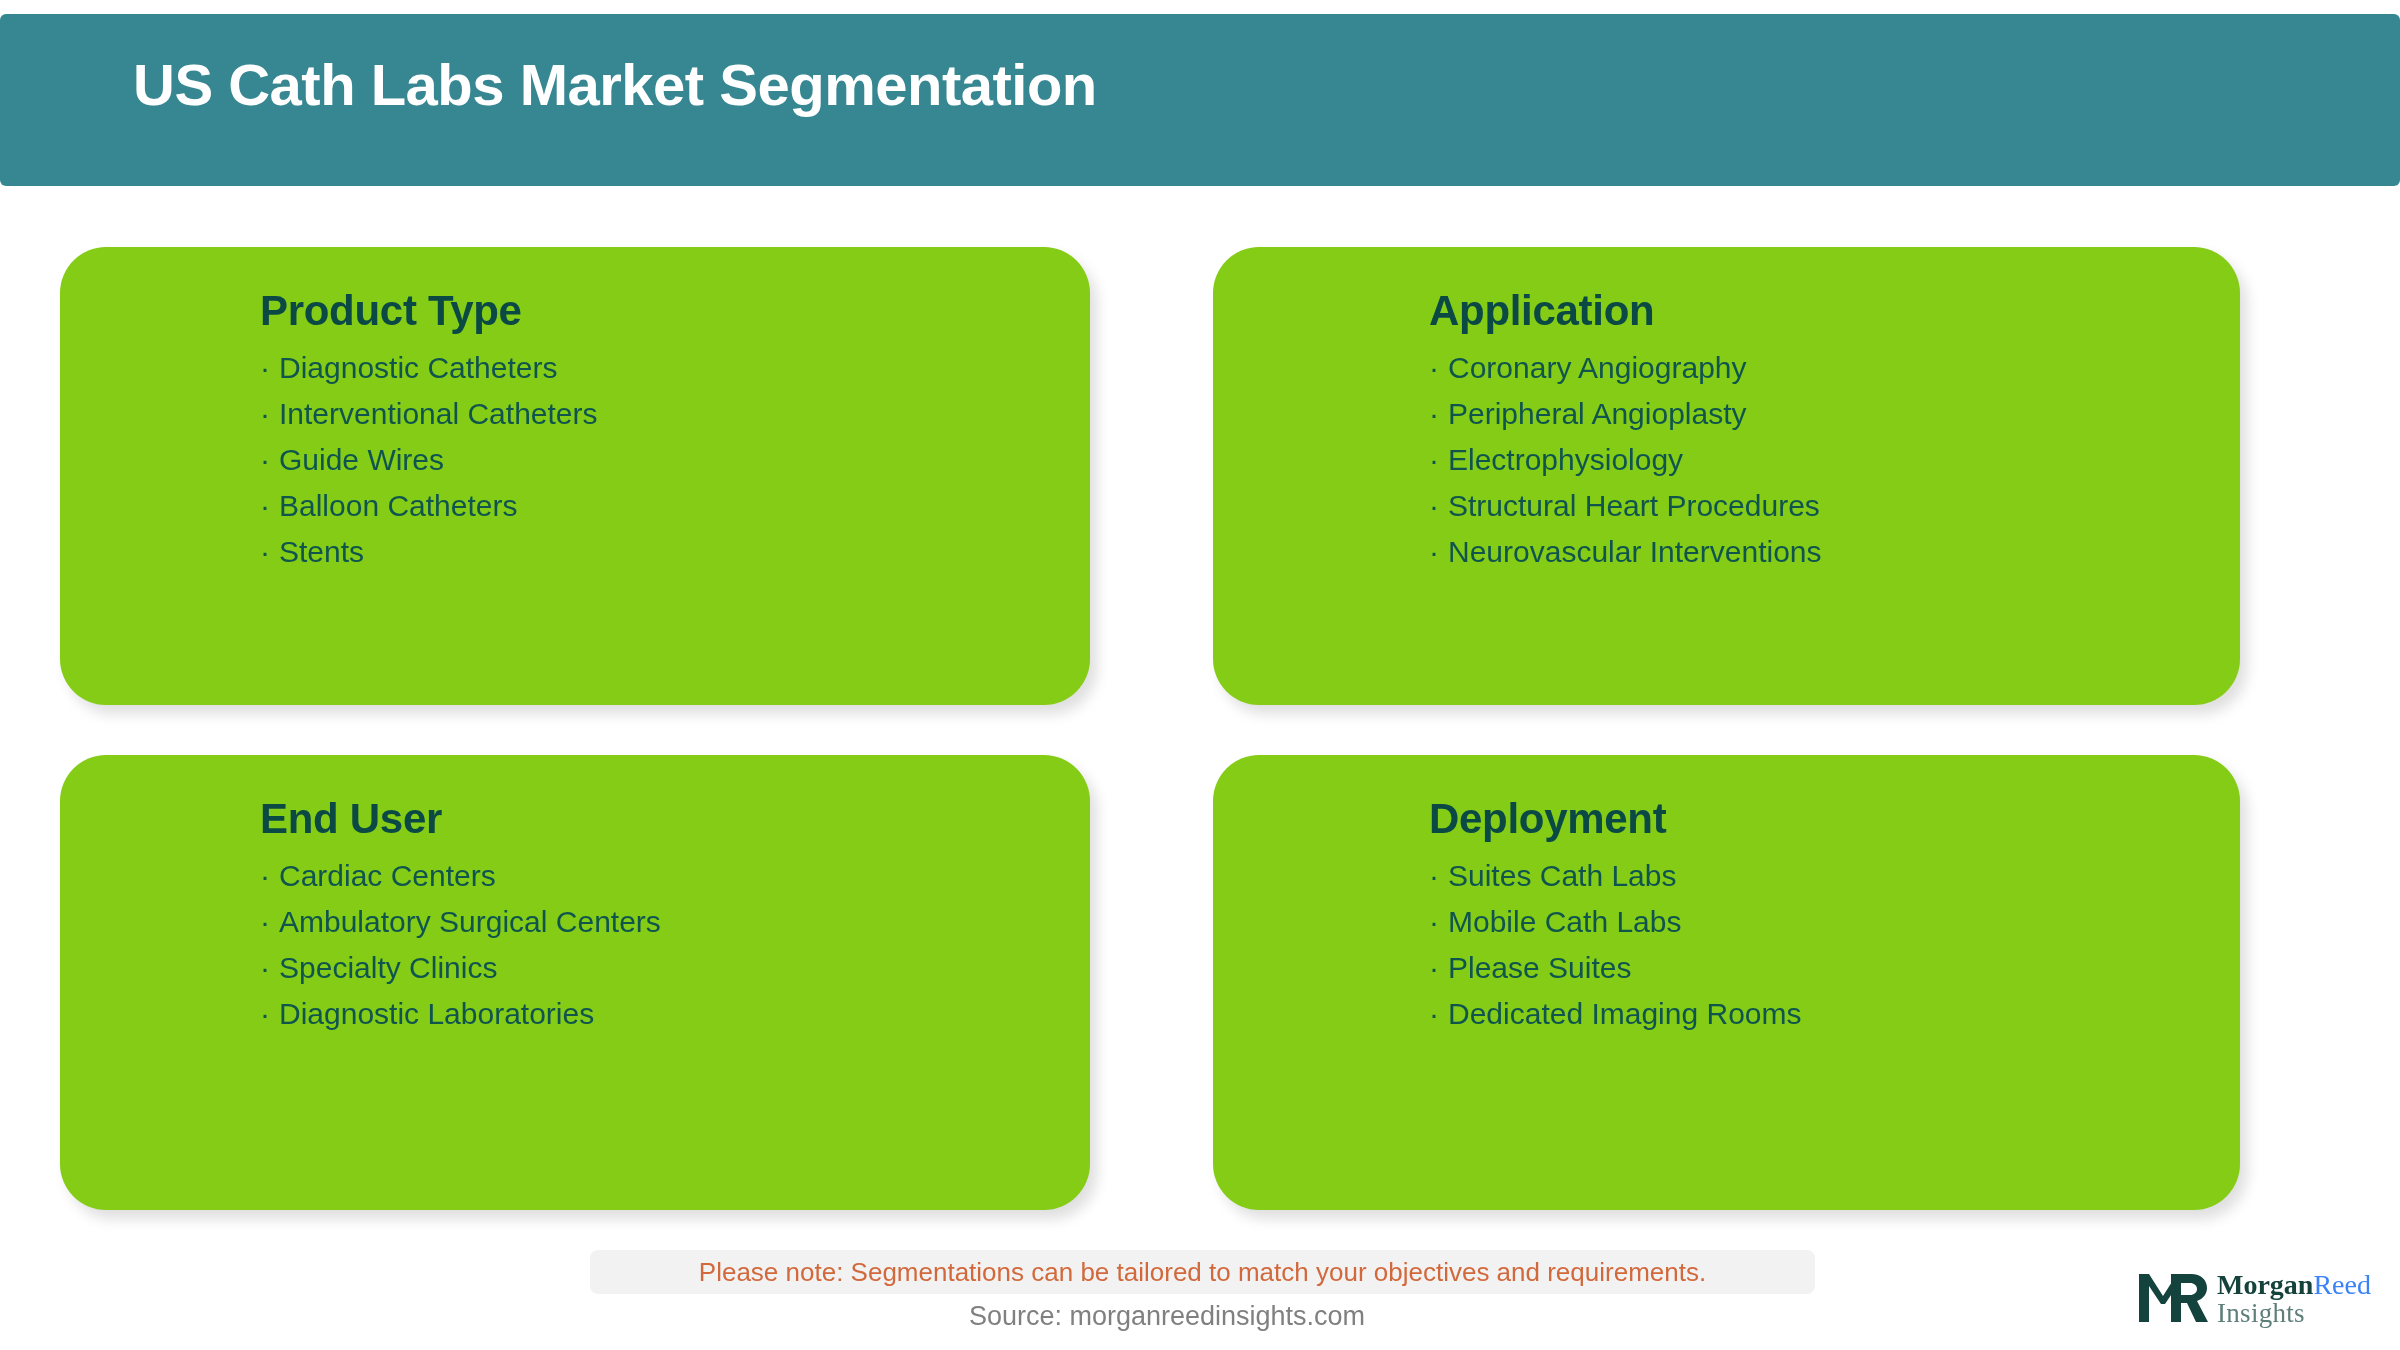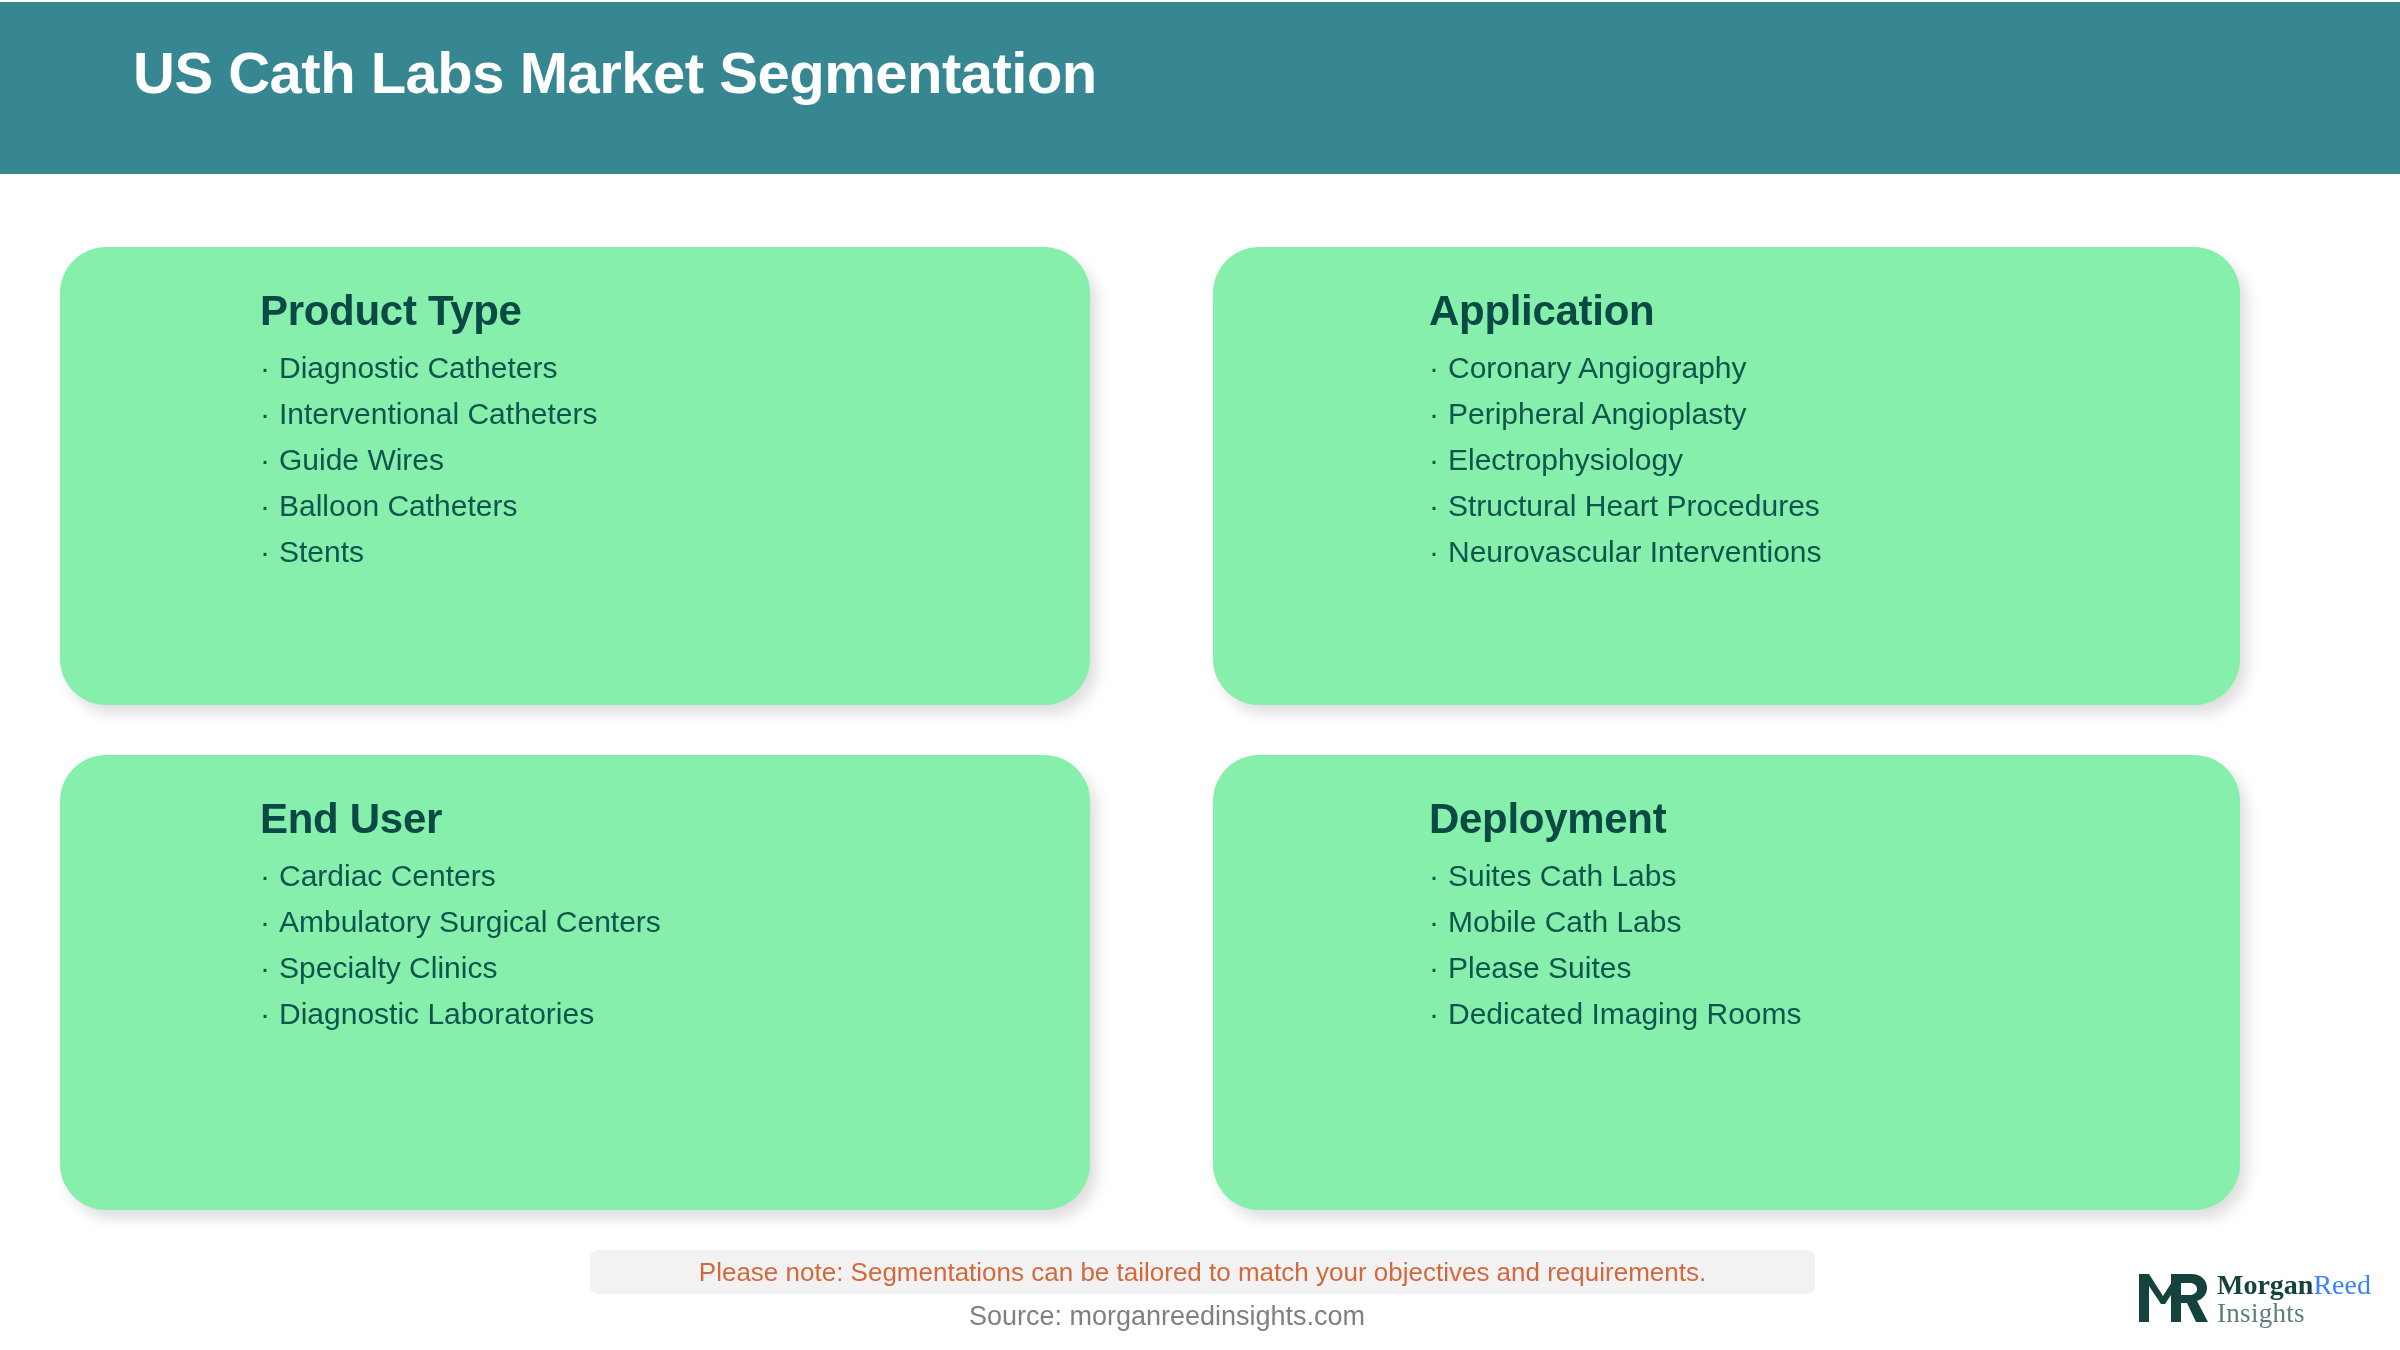--- a/index.html
+++ b/index.html
@@ -12,25 +12,26 @@
     background: #ffffff;
     font-family: "Liberation Sans", sans-serif;
     overflow: hidden;
     position: relative;
   }
 
   
   .header-band {
     position: absolute;
     left: 0;
-    top: 2px;
+    top: 14px;
     width: 2400px;
     height: 172px;
     background: #378792;
     box-sizing: border-box;
+    border-radius: 6px;
   }
   .header-title {
     position: absolute;
     left: 133px;
     top: 38px;
     font-size: 58px;
     font-weight: bold;
     color: #ffffff;
     letter-spacing: -0.5px;
     line-height: 1.15;
@@ -40,21 +41,21 @@
   
   .cards-area {
     position: absolute;
     left: 0;
     top: 172px;
     width: 2400px;
     height: 1060px;
   }
   .card {
     position: absolute;
-    background: #86efac;
+    background: #84cc16;
     border-radius: 46px;
     box-shadow: 7px 9px 14px rgba(0, 0, 0, 0.13);
     box-sizing: border-box;
     overflow: hidden;
   }
   .card-c0 { left: 60px;   top: 75px;  width: 1030px; height: 458px; }
   .card-c1 { left: 1213px; top: 75px;  width: 1027px; height: 458px; }
   .card-c2 { left: 60px;   top: 583px; width: 1030px; height: 455px; }
   .card-c3 { left: 1213px; top: 583px; width: 1027px; height: 455px; }
 

